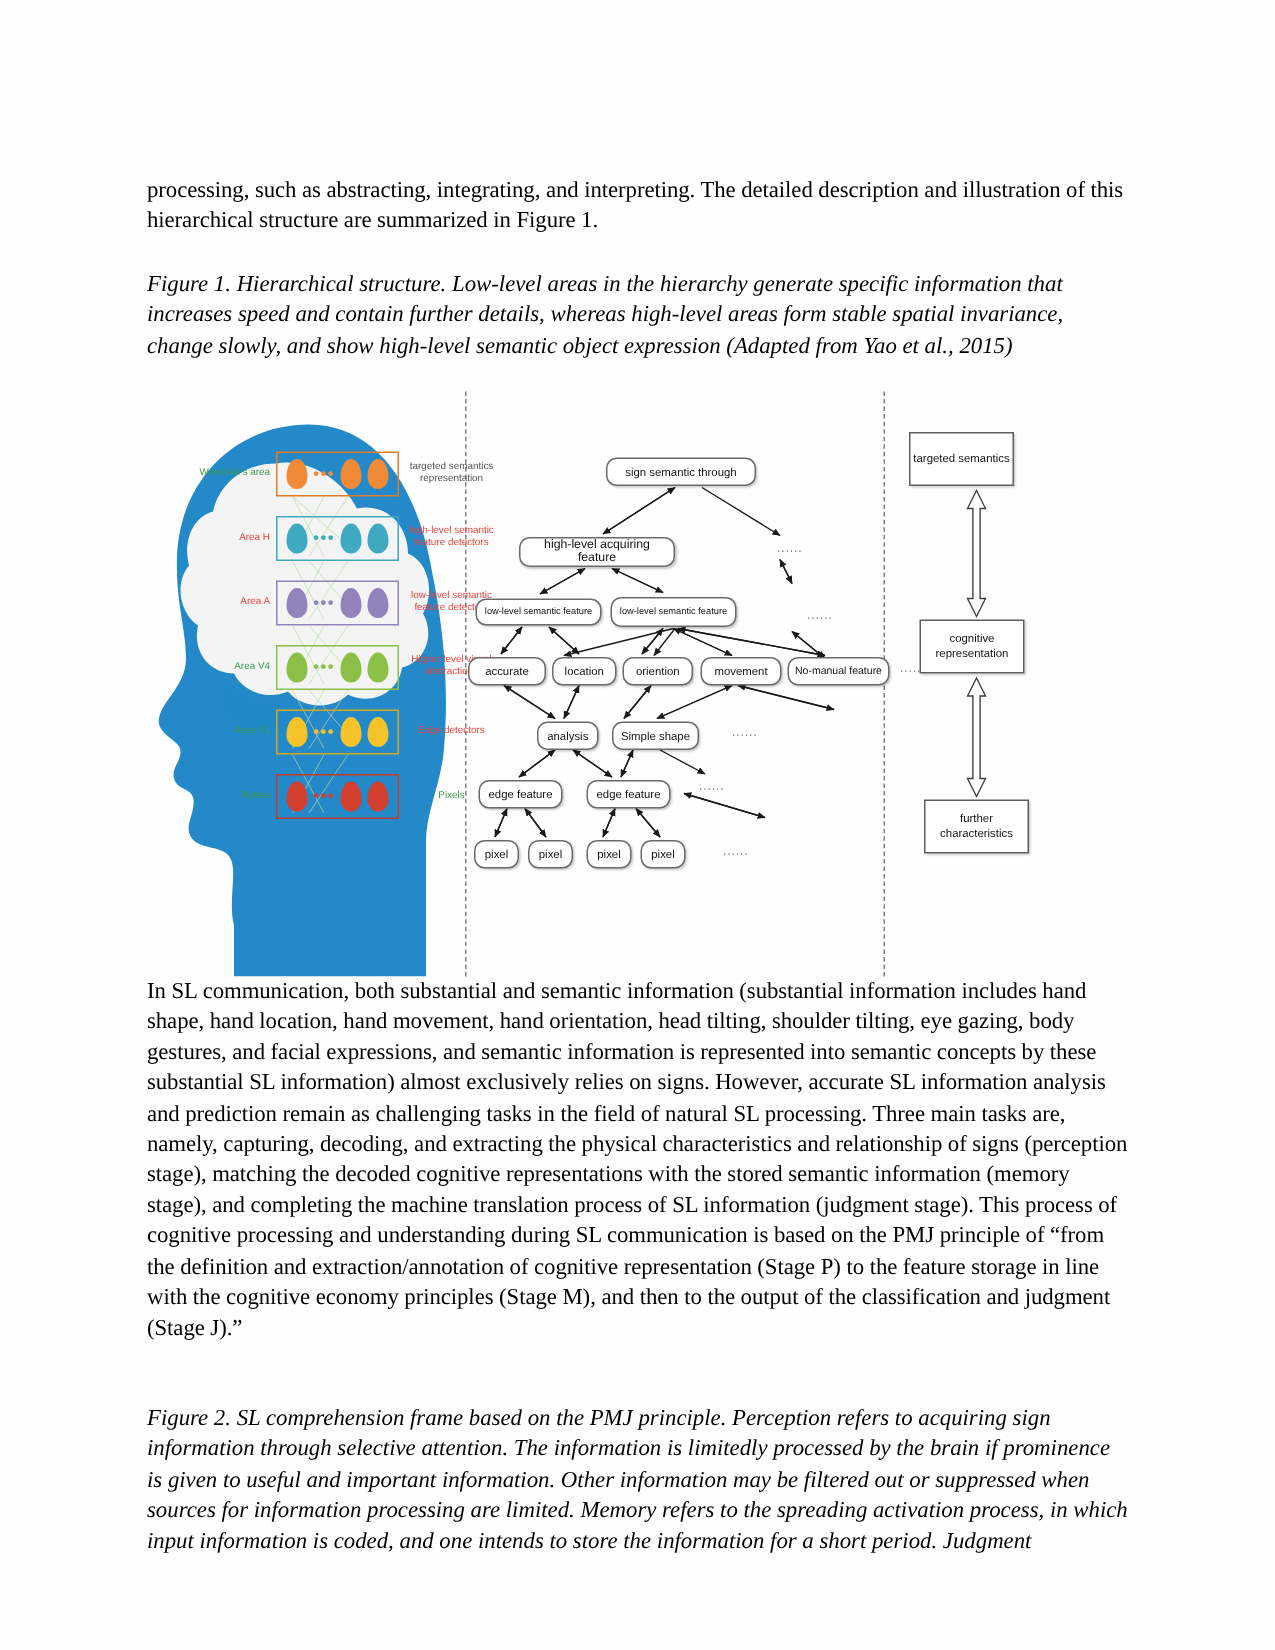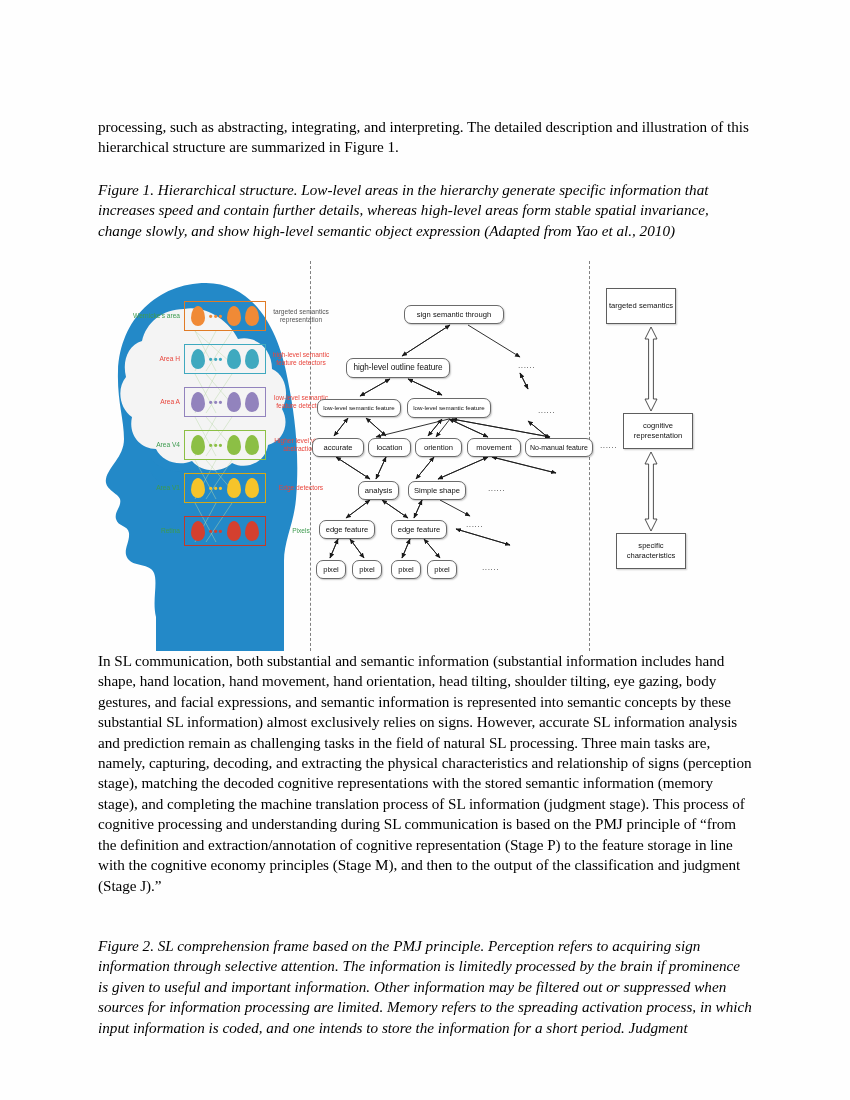--- a/index.html
+++ b/index.html
@@ -187,21 +187,21 @@
 </head>
 <body>
 
 <div class="page">
   <div class="content">
 
     <p class="body-text">processing, such as abstracting, integrating, and interpreting. The detailed description and illustration of this hierarchical structure are summarized in Figure 1.</p>
 
     <div class="gap-md"></div>
 
-    <p class="caption">Figure 1. Hierarchical structure. Low-level areas in the hierarchy generate specific information that increases speed and contain further details, whereas high-level areas form stable spatial invariance, change slowly, and show high-level semantic object expression (Adapted from Yao et al., 2010)</p>
+    <p class="caption">Figure 1. Hierarchical structure. Low-level areas in the hierarchy generate specific information that increases speed and contain further details, whereas high-level areas form stable spatial invariance, change slowly, and show high-level semantic object expression (Adapted from Yao et al., 2015)</p>
 
     <div class="figure">
 
       <div class="divider d1"></div>
       <div class="divider d2"></div>
 
       <div class="brain-panel">
         <svg class="brain-svg" width="212" height="390" viewBox="0 0 212 390">
           <path d="M108 22 C 60 22, 22 58, 20 110 C 19 140, 26 158, 26 178
                    C 26 196, 10 206, 8 218 C 6 228, 20 232, 22 238
@@ -355,21 +355,21 @@
             <path d="M114 278 L 130 297"></path>
             <path d="M130 297 L 114 278"></path>
           </g>
         </svg>
 
         <div class="node" style="left:94px;top:44px;width:100px;height:19px;font-size:7.6px;">
             <span>sign semantic through</span>
           </div>
 
         <div class="node" style="left:36px;top:97px;width:104px;height:20px;font-size:8.2px;">
-            <span>high-level outline feature</span>
+            <span>high-level acquiring feature</span>
           </div>
 
         <div class="node" style="left:7px;top:138px;width:84px;height:18px;font-size:6.2px;">
             <span>low-level semantic feature</span>
           </div>
 
         <div class="node" style="left:97px;top:137px;width:84px;height:20px;font-size:6.2px;">
             <span>low-level semantic feature</span>
           </div>
 
@@ -431,26 +431,26 @@
         <span class="ell" style="left:178px;top:226px;">······</span>
         <span class="ell" style="left:156px;top:262px;">······</span>
         <span class="ell" style="left:172px;top:305px;">······</span>
       </div>
 
       <div class="right-panel">
         <div class="rbox" style="left:17px;top:27px;width:70px;height:36px;">
             <span>targeted semantics</span>
           </div>
 
-        <div class="rbox" style="left:34px;top:152px;width:70px;height:36px;">
+        <div class="rbox" style="left:24px;top:152px;width:70px;height:36px;">
             <span>cognitive representation</span>
           </div>
 
         <div class="rbox" style="left:27px;top:272px;width:70px;height:36px;">
-            <span>specific characteristics</span>
+            <span>further characteristics</span>
           </div>
 
         <svg class="rarrow" style="left:0;top:0;" width="163" height="390" viewBox="0 0 163 390">
           <g fill="#ffffff" stroke="#3c3c3c" stroke-width="0.9">
             <path d="M62 66 L56 78 L59.6 78 L59.6 138 L56 138 L62 150 L68 138 L64.4 138 L64.4 78 L68 78 Z"></path>
             <path d="M62 191 L56 203 L59.6 203 L59.6 258 L56 258 L62 270 L68 258 L64.4 258 L64.4 203 L68 203 Z"></path>
           </g>
         </svg>
       </div>
 

